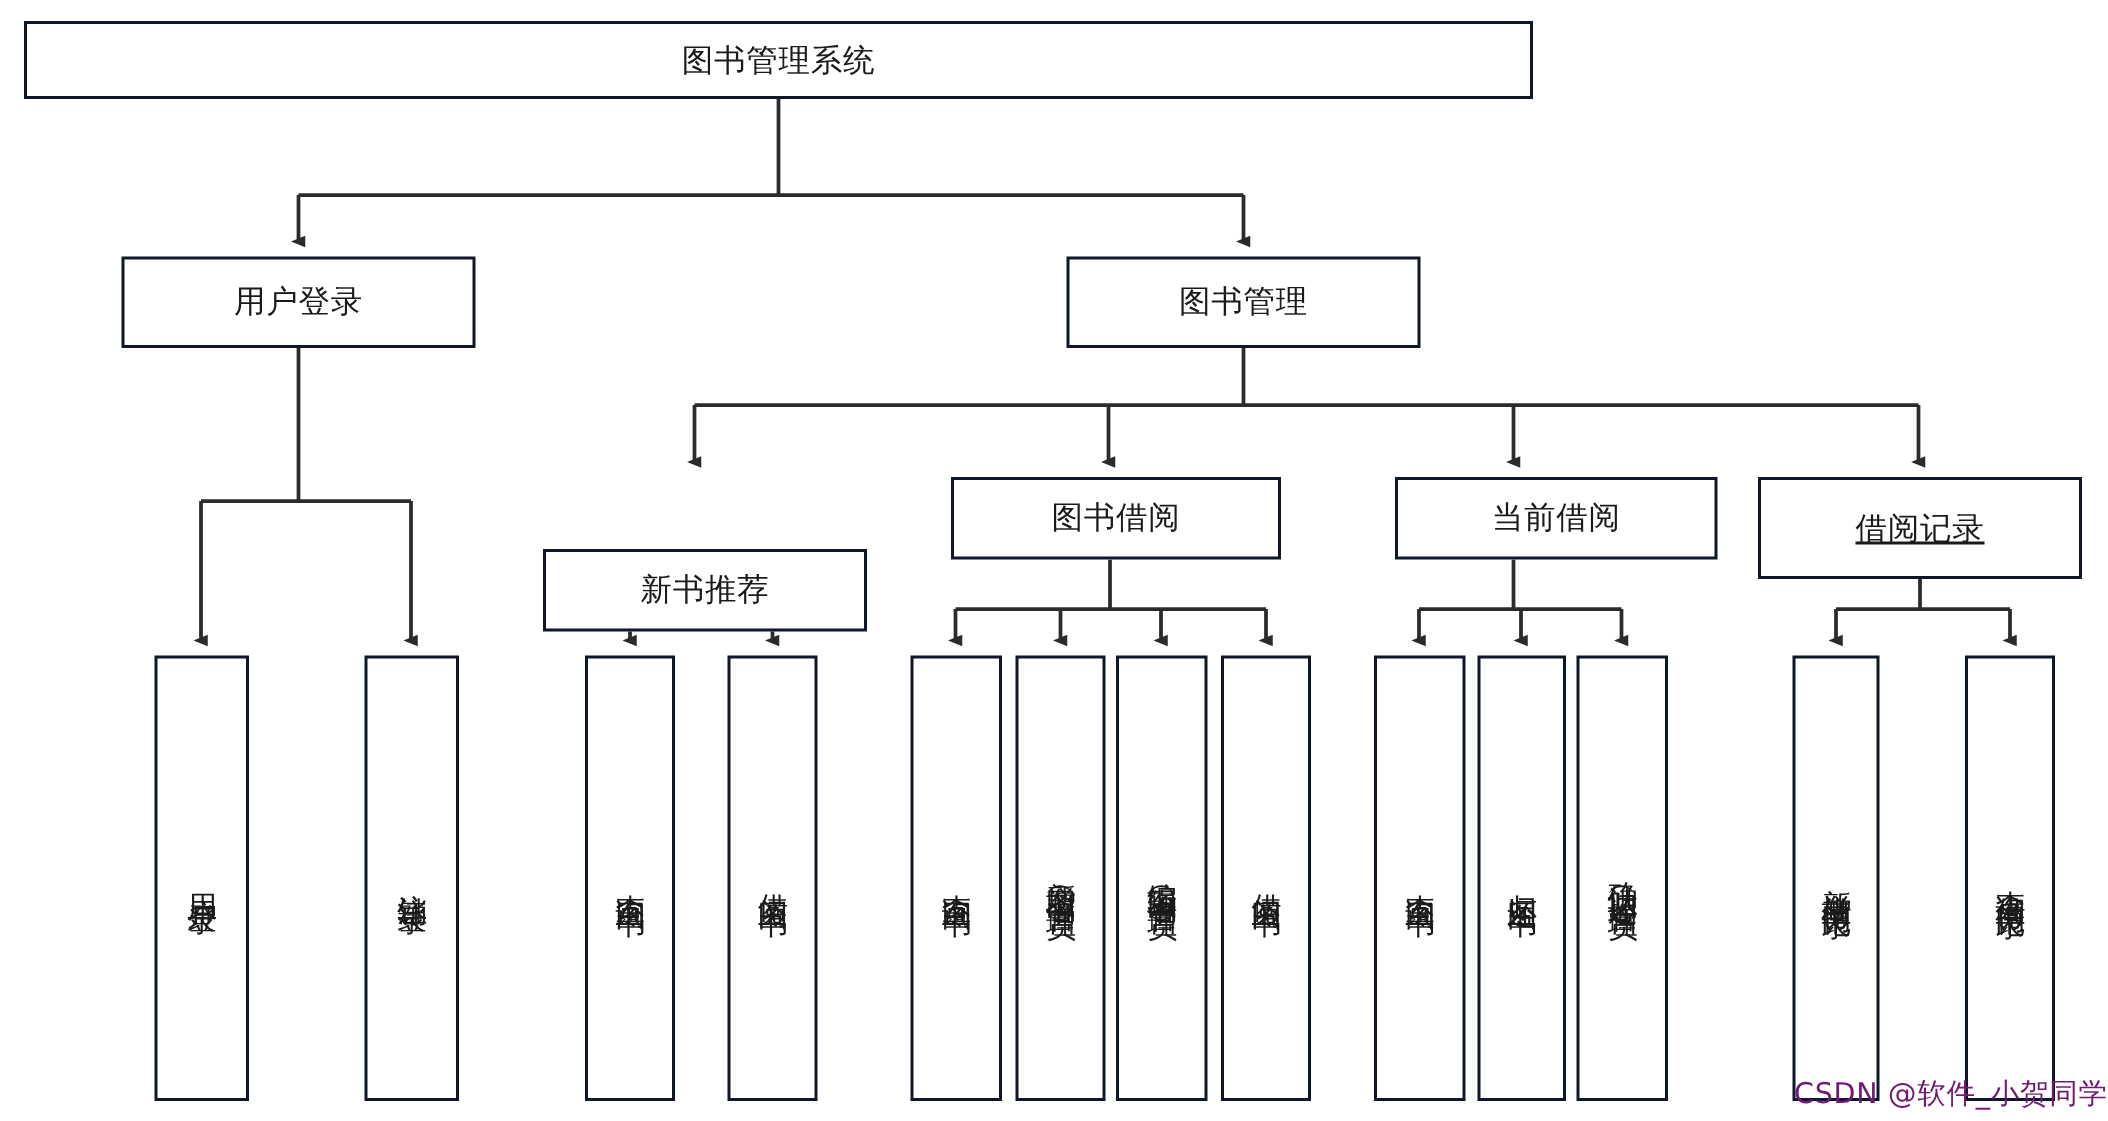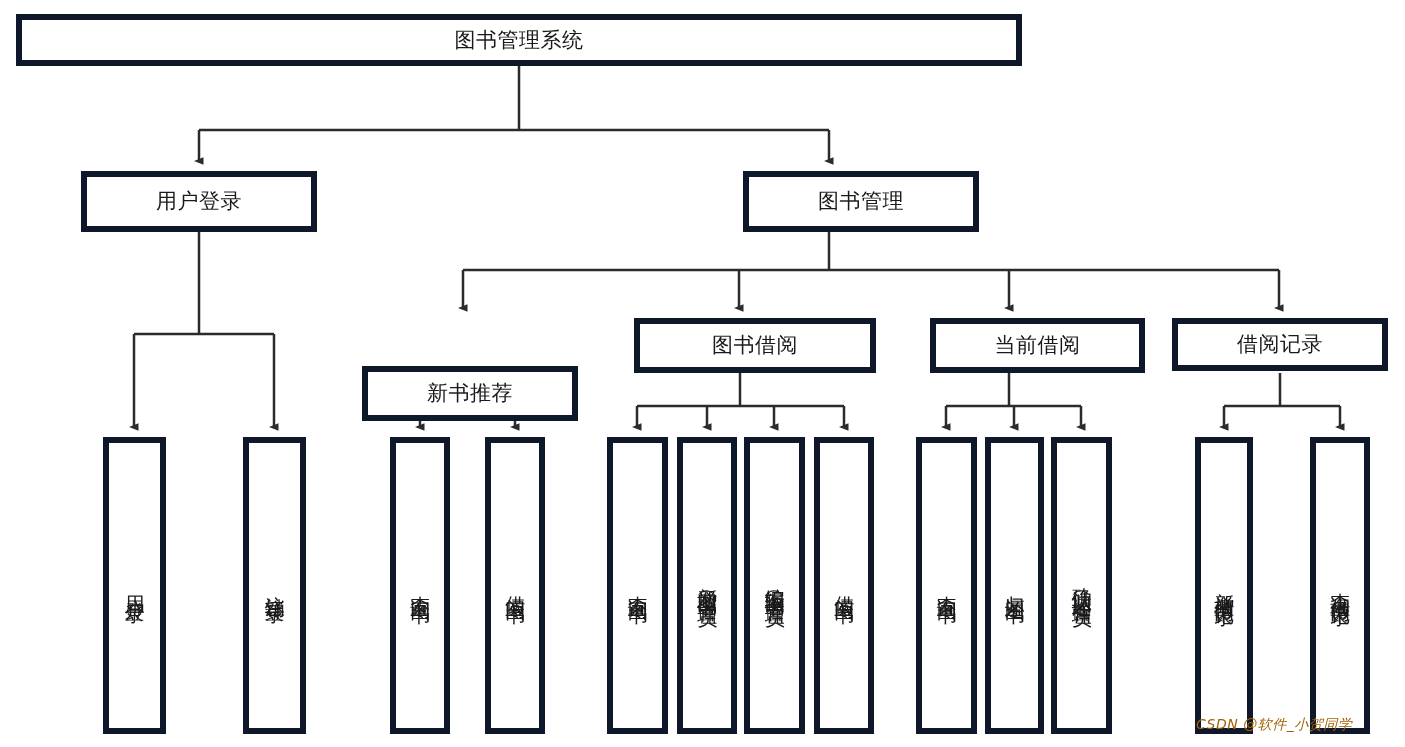--- a/index.html
+++ b/index.html
@@ -13,21 +13,21 @@
   #canvas {
     position: relative;
     width: 1405px;
     height: 747px;
     background: #ffffff;
     overflow: hidden;
   }
   .node {
     position: absolute;
     box-sizing: border-box;
-    border: 6px solid #0f172a;
+    border: 2px solid #0f172a;
     background: #ffffff;
     display: flex;
     align-items: center;
     justify-content: center;
     color: #1a1a1a;
     line-height: 1.18;
   }
   .node.horiz {
     font-size: 21px;
     letter-spacing: 0.5px;
@@ -47,25 +47,24 @@
   svg.links {
     position: absolute;
     left: 0;
     top: 0;
     width: 1405px;
     height: 747px;
     pointer-events: none;
   }
   .watermark {
     position: absolute;
-    color: #a16207;
-    font-size: 14px;
+    color: #701a75;
+    font-size: 19px;
     white-space: nowrap;
     letter-spacing: 0.5px;
-    font-style: italic;
   }
 </style>
 </head>
 <body>
 
 <div id="canvas">
 
   <svg class="links" viewBox="0 0 1405 747">
     <defs>
       <marker id="arrow" markerWidth="10" markerHeight="10" refX="5" refY="5" orient="auto" markerUnits="userSpaceOnUse">
@@ -110,35 +109,35 @@
   </svg>
 
   <div class="node horiz" id="root-node" style="left: 16px; top: 14px; width: 1006px; height: 52px;">
     <span class="lbl">图书管理系统</span>
   </div>
 
   <div id="level2-container">
       <div class="node horiz" style="left: 81px; top: 171px; width: 236px; height: 61px;">
         <span class="lbl">用户登录</span>
       </div>
-      <div class="node horiz" style="left: 711px; top: 171px; width: 236px; height: 61px; margin-left: 32px;">
+      <div class="node horiz" style="left: 711px; top: 171px; width: 236px; height: 61px;">
         <span class="lbl">图书管理</span>
       </div>
     </div>
   <div id="level3-container">
       <div class="node horiz" style="left: 362px; top: 318px; width: 216px; height: 55px; margin-top: 48px;">
         <span class="lbl">新书推荐</span>
       </div>
-      <div class="node horiz" style="left: 634px; top: 318px; width: 242px; height: 55px;">
+      <div class="node horiz" style="left: 634px; top: 318px; width: 220px; height: 55px;">
         <span class="lbl">图书借阅</span>
       </div>
       <div class="node horiz" style="left: 930px; top: 318px; width: 215px; height: 55px;">
         <span class="lbl">当前借阅</span>
       </div>
-      <div class="node horiz" style="left: 1172px; top: 318px; width: 216px; height: 53px;">
+      <div class="node horiz" style="left: 1172px; top: 318px; width: 216px; height: 68px; text-decoration: underline;">
         <span class="lbl">借阅记录</span>
       </div>
     </div>
   <div id="leaves-container">
       <div class="node vert" style="left: 103px; top: 437px; width: 63px; height: 297px;">
         <span class="lbl">用户登录</span>
       </div>
       <div class="node vert" style="left: 243px; top: 437px; width: 63px; height: 297px;">
         <span class="lbl">注销登录</span>
       </div>

